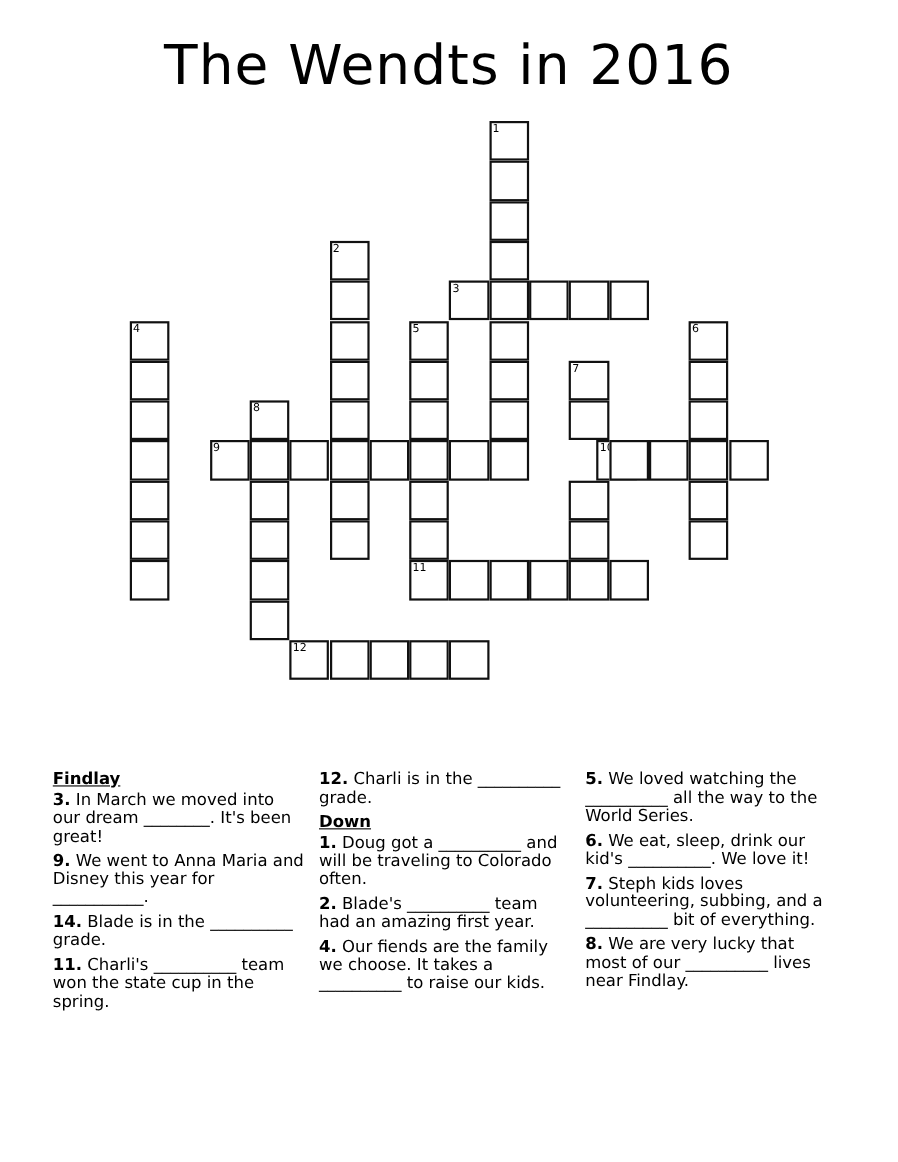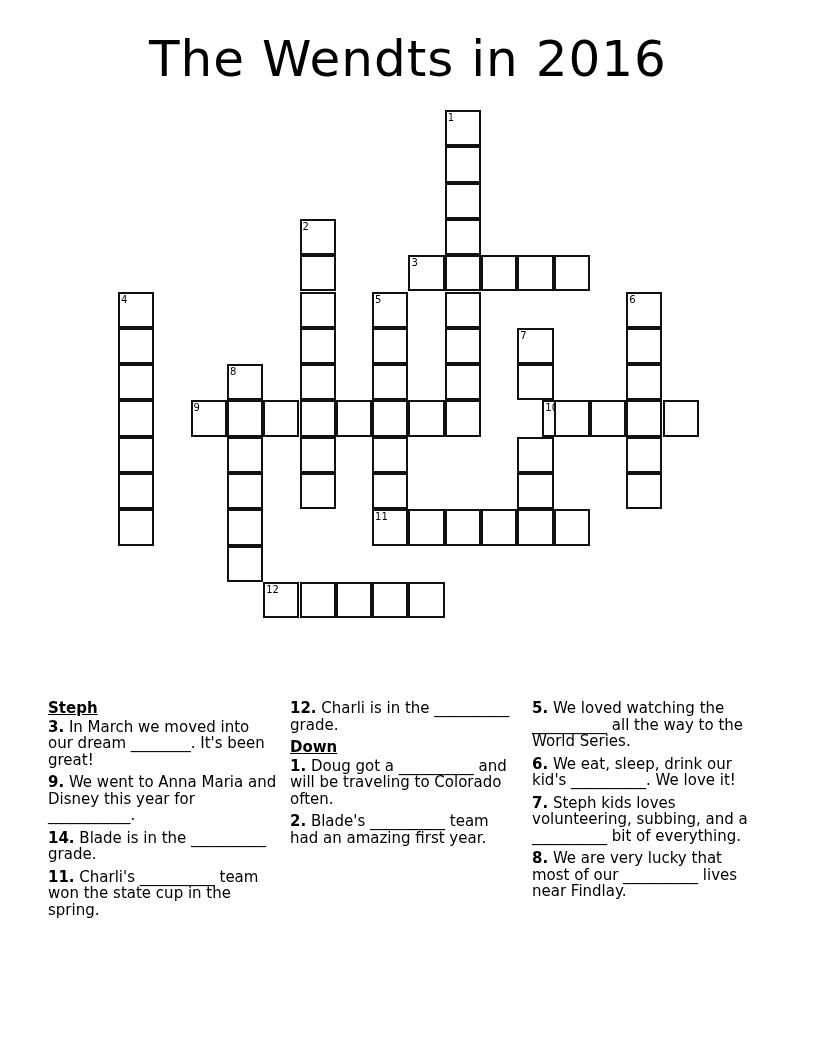--- a/index.html
+++ b/index.html
@@ -110,31 +110,32 @@
       <span class="num">12</span>
     </div>
     <div class="cell" style="left: 299.5px; top: 581.9px;"></div>
     <div class="cell" style="left: 335.8px; top: 581.9px;"></div>
     <div class="cell" style="left: 372.1px; top: 581.9px;"></div>
     <div class="cell" style="left: 408.4px; top: 581.9px;"></div>
   </div>
 
 <div class="clues">
   <div class="col" style="left:48px;">
-    <div class="heading">Steph</div>
+    <div class="heading">Findlay</div>
     <div class="clue"><b>3.</b><span> In March we moved into our dream ________. It's been great!</span></div>
     <div class="clue"><b>9.</b><span> We went to Anna Maria and Disney this year for ___________.</span></div>
     <div class="clue"><b>14.</b><span> Blade is in the __________ grade.</span></div>
     <div class="clue"><b>11.</b><span> Charli's __________ team won the state cup in the spring.</span></div>
   </div>
   <div class="col" style="left:290px;">
     <div class="clue"><b>12.</b><span> Charli is in the __________ grade.</span></div>
     <div class="heading">Down</div>
     <div class="clue"><b>1.</b><span> Doug got a __________ and will be traveling to Colorado often.</span></div>
     <div class="clue"><b>2.</b><span> Blade's __________ team had an amazing first year.</span></div>
+    <div class="clue"><b>4.</b><span> Our fiends are the family we choose. It takes a __________ to raise our kids.</span></div>
   </div>
   <div class="col" style="left:532px;">
     <div class="clue"><b>5.</b><span> We loved watching the __________ all the way to the World Series.</span></div>
     <div class="clue"><b>6.</b><span> We eat, sleep, drink our kid's __________. We love it!</span></div>
     <div class="clue"><b>7.</b><span> Steph kids loves volunteering, subbing, and a __________ bit of everything.</span></div>
     <div class="clue"><b>8.</b><span> We are very lucky that most of our __________ lives near Findlay.</span></div>
   </div>
 </div>
 
 </body></html>

